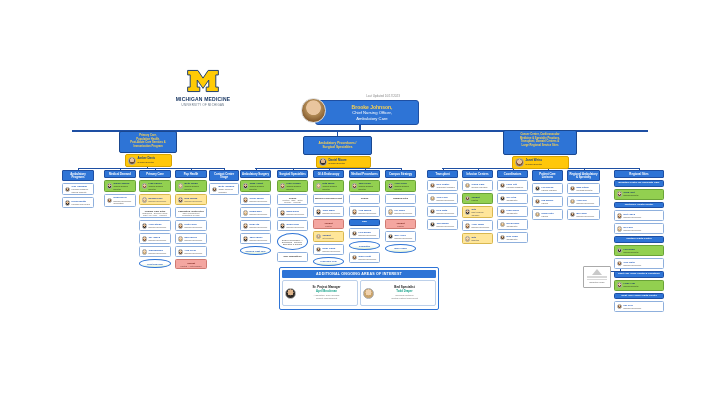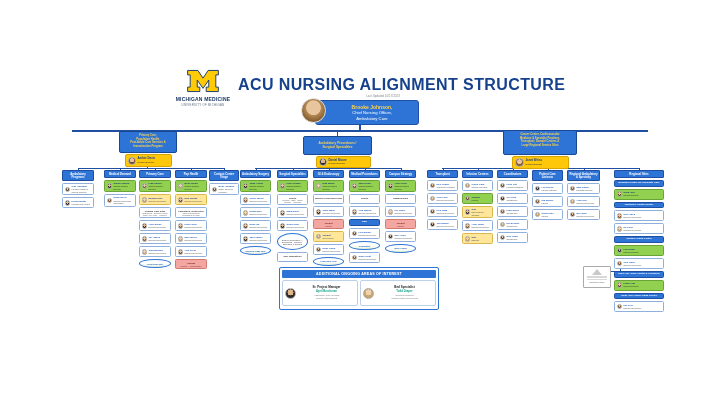--- a/index.html
+++ b/index.html
@@ -111,21 +111,20 @@
 <body>
 
 <div id="stage">
 
   <svg class="logo-m" viewBox="0 0 100 70">
     <polygon fill="#ffcb05" stroke="#1b3a6b" stroke-width="3" points="2,2 34,2 50,26 66,2 98,2 98,16 90,16 90,54 98,54 98,68 60,68 60,54 68,54 68,32 50,58 32,32 32,54 40,54 40,68 2,68 2,54 10,54 10,16 2,16"></polygon>
   </svg>
   <div class="logo-org">MICHIGAN MEDICINE</div>
   <div class="logo-sub">UNIVERSITY OF MICHIGAN</div>
 
-  <div class="page-title">ACU NURSING ALIGNMENT STRUCTURE</div>
   <div class="page-updated">Last Updated 10/17/2023</div>
 
   <div class="cno-photo"></div>
   <div class="cno-box">
     <span class="cno-name">Brooke Johnson,</span>
     <span class="cno-role">Chief Nursing Officer,</span>
     <span class="cno-role">Ambulatory Care</span>
   </div>
 
   <div class="vline" style="left:359px;top:124px;height:7px;"></div>

